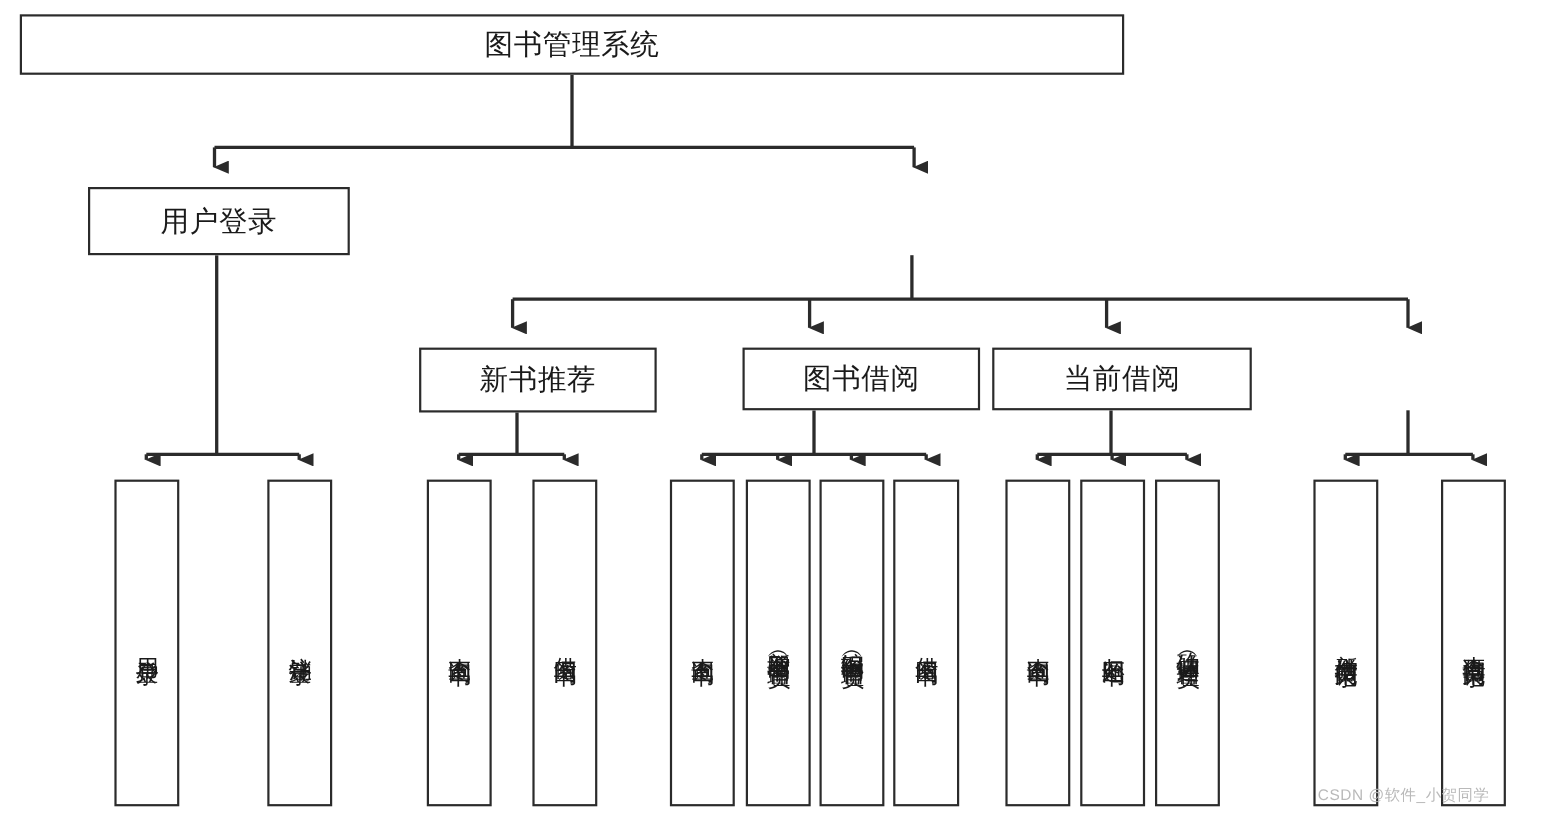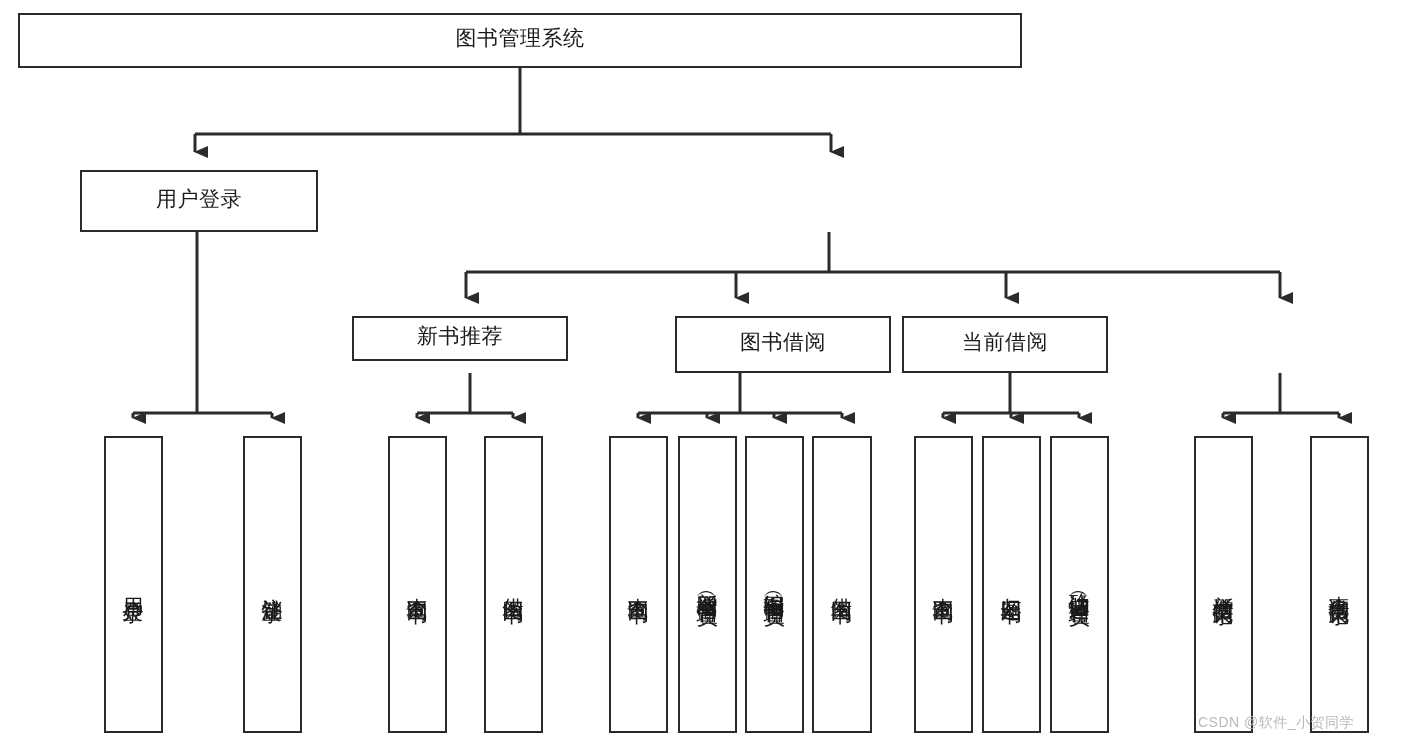--- a/index.html
+++ b/index.html
@@ -37,23 +37,22 @@
     color: #1a1a1a;
     z-index: 2;
   }
   .node .label {
     display: block;
     text-align: center;
     line-height: 1.18;
     letter-spacing: 0.5px;
   }
   .node.horiz .label {
-    font-size: 21px;
+    font-size: 26px;
     writing-mode: horizontal-tb;
-    font-family: Liberation Mono, monospace;
   }
   .node.vert {
     align-items: center;
     justify-content: center;
     padding: 4px 0;
   }
   .node.vert .label {
     writing-mode: vertical-rl;
     text-orientation: upright;
     font-size: 21px;
@@ -129,27 +128,27 @@
   </svg>
 
   <div class="node horiz" style="left:18px; top:13px; width:1004px; height:55px;">
     <span class="label">图书管理系统</span>
   </div>
 
   <div class="node horiz" style="left:80px; top:170px; width:238px; height:62px;">
     <span class="label">用户登录</span>
   </div>
 
-  <div class="node horiz" style="left:352px; top:316px; width:216px; height:45px;">
+  <div class="node horiz" style="left:381px; top:316px; width:216px; height:59px;">
     <span class="label">新书推荐</span>
   </div>
   <div class="node horiz" style="left:632px; top:316px; width:216px; height:57px;margin-left:43px;">
     <span class="label">图书借阅</span>
   </div>
-  <div class="node horiz" style="left:902px; top:316px; width:206px; height:57px;">
+  <div class="node horiz" style="left:902px; top:316px; width:236px; height:57px;">
     <span class="label">当前借阅</span>
   </div>
 
   <div class="node vert" style="left:104px; top:436px; width:59px; height:297px;">
     <span class="label">用户登录</span>
   </div>
   <div class="node vert" style="left:243px; top:436px; width:59px; height:297px;">
     <span class="label">注销登录</span>
   </div>
   <div class="node vert" style="left:388px; top:436px; width:59px; height:297px;">

